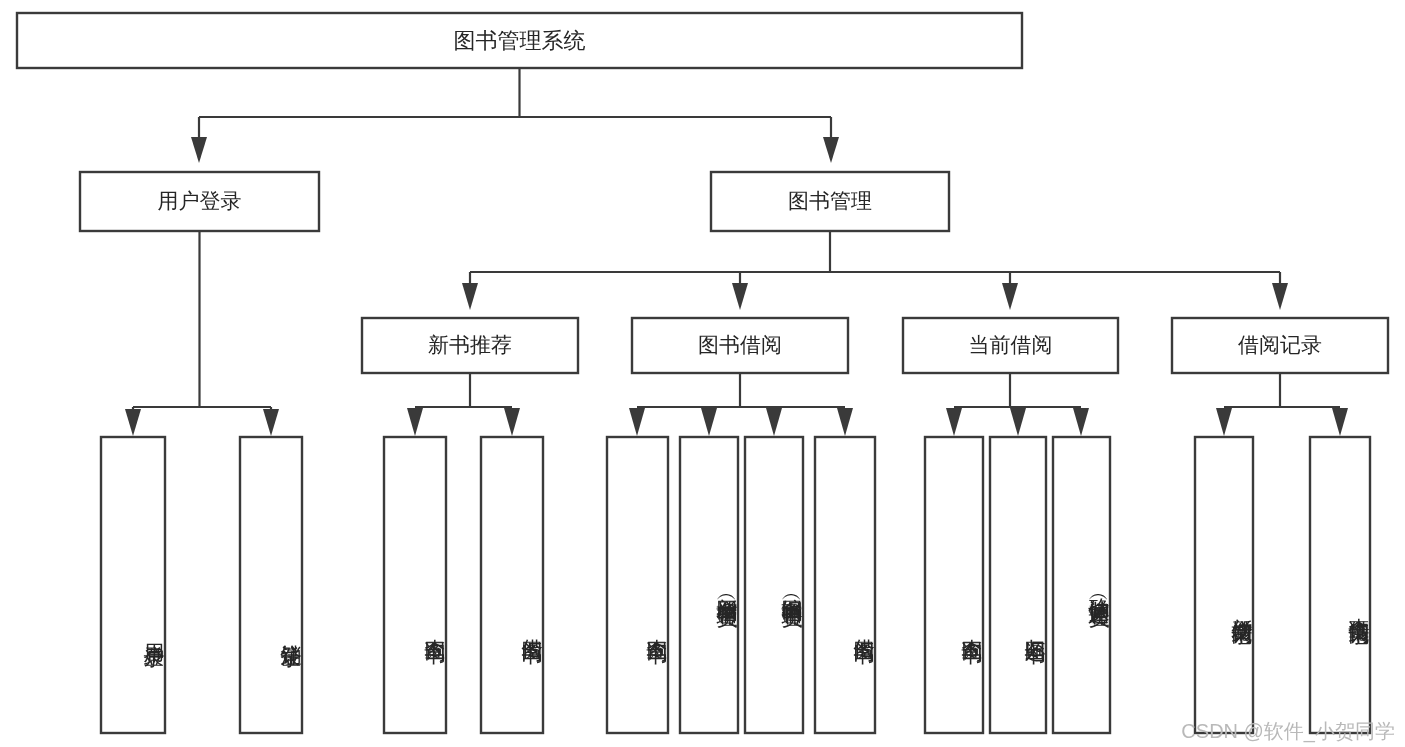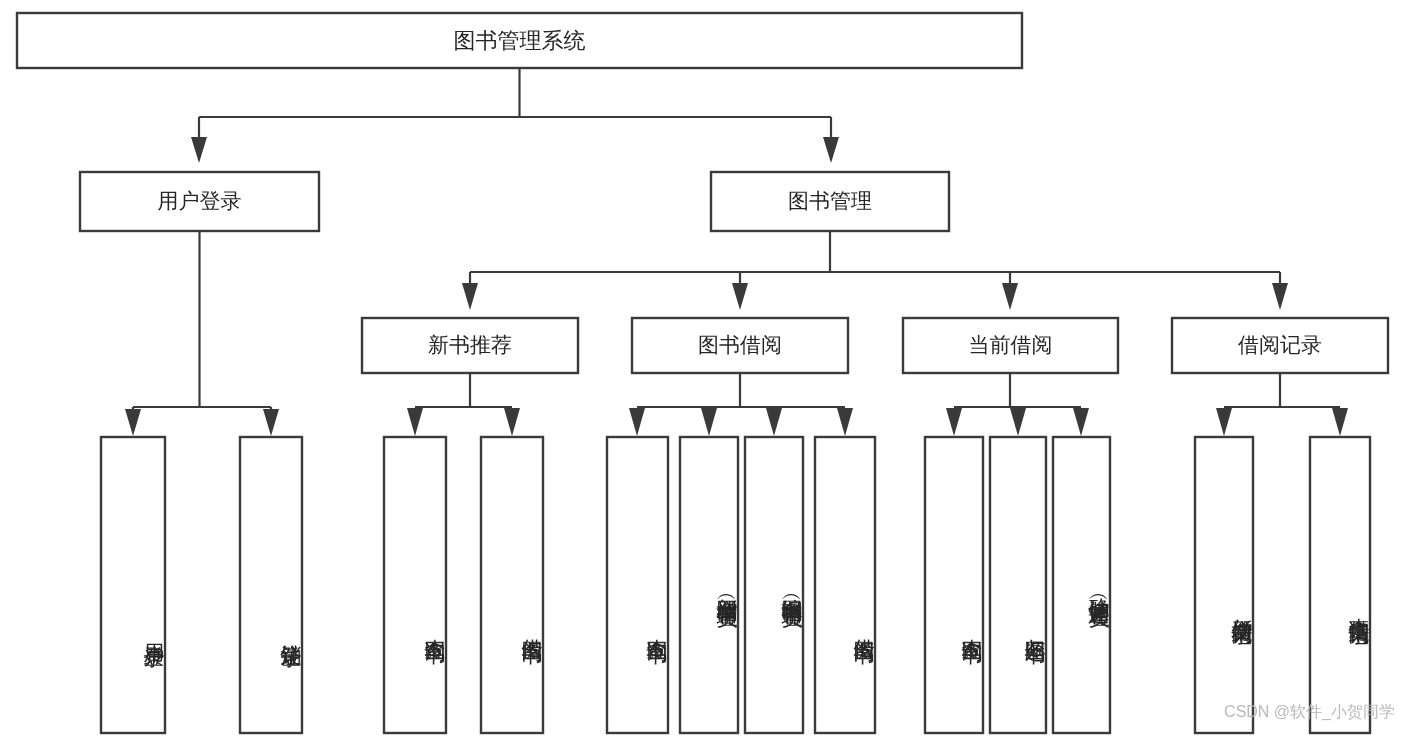--- a/index.html
+++ b/index.html
@@ -65,23 +65,23 @@
     font-size: 21px;
     line-height: 1.06;
     color: #262626;
     letter-spacing: 1.5px;
     white-space: nowrap;
     pointer-events: none;
   }
   .watermark {
     position: absolute;
     right: 10px;
-    bottom: 24px;
-    font-family: "Liberation Sans", "DejaVu Sans", sans-serif;
-    font-size: 16px;
+    bottom: 2px;
+    font-family: "Liberation Sans", "DejaVu Sans", sans-serif;
+    font-size: 20px;
     color: #b9b9b9;
     white-space: nowrap;
   }
 </style>
 </head>
 <body>
 
 <div id="diagram-root">
 
   <svg class="diagram-canvas" viewBox="0 0 1405 747">

